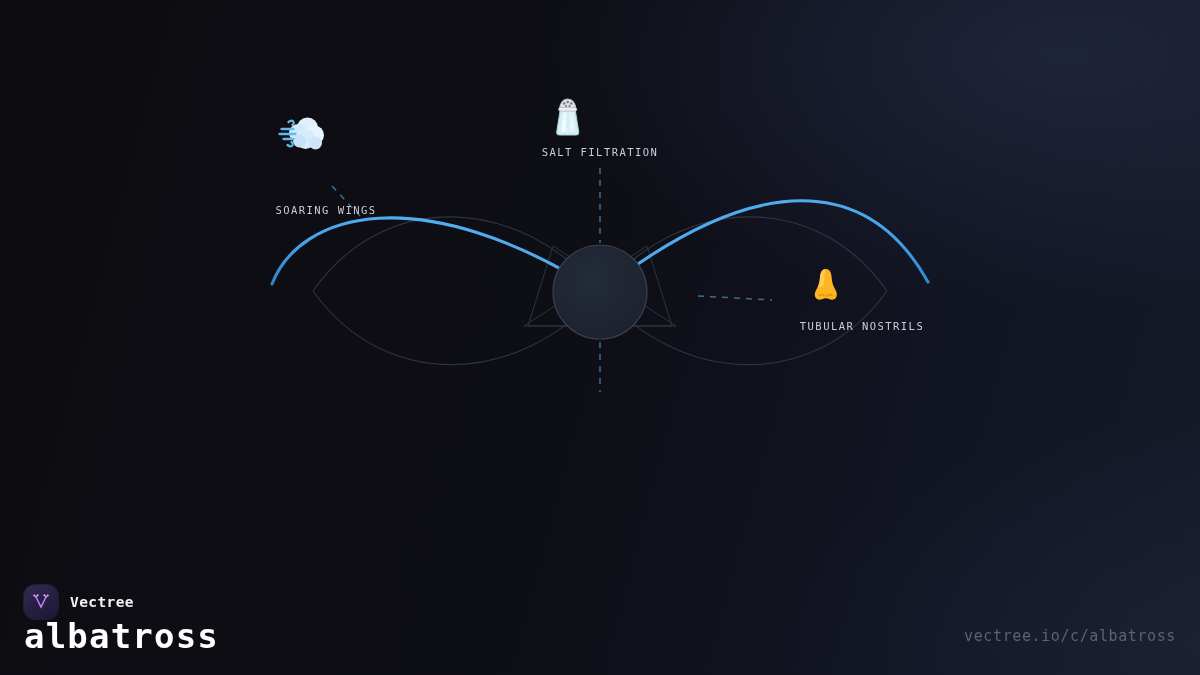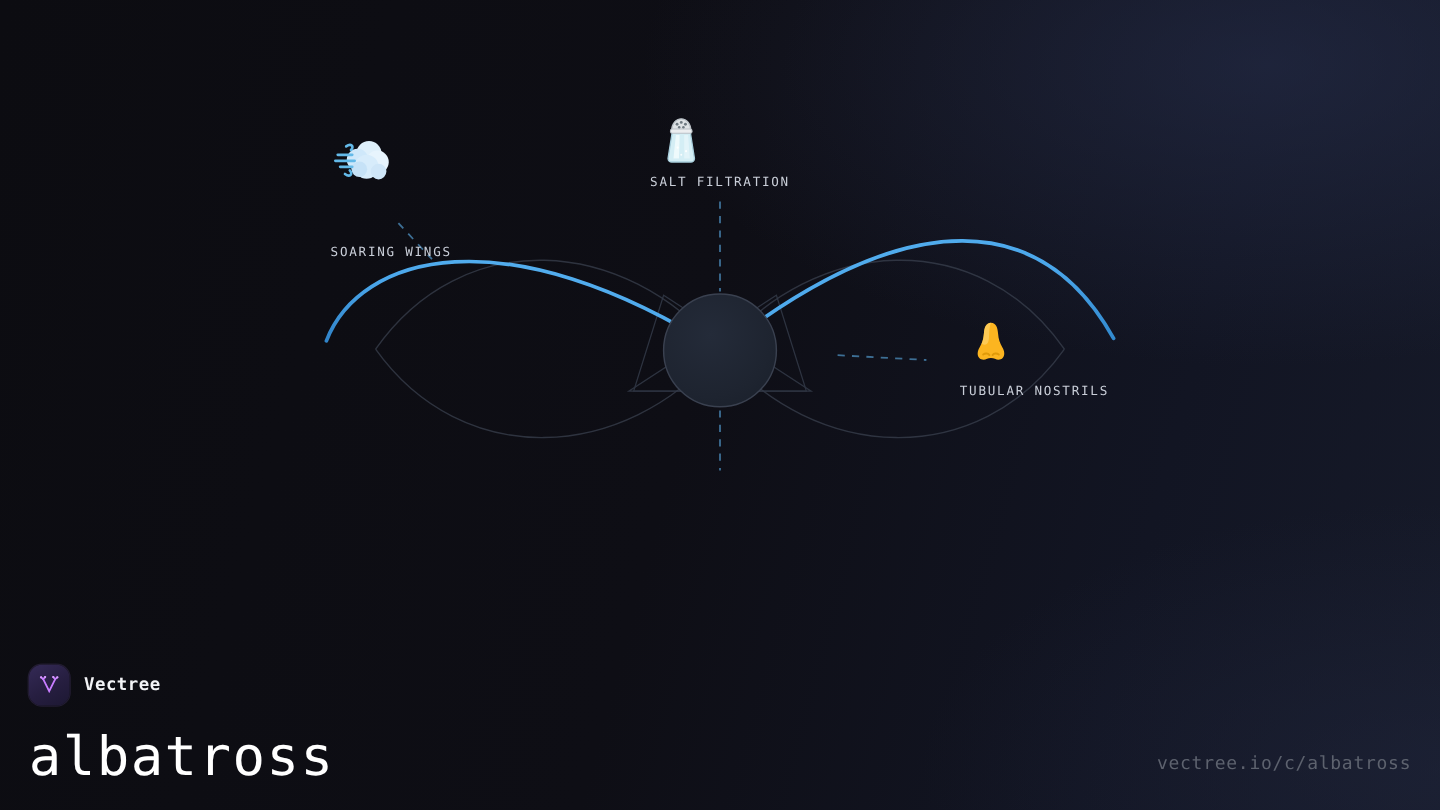--- a/index.html
+++ b/index.html
@@ -37,34 +37,34 @@
     margin-top:6px;
     font-size:10.5px;
     letter-spacing:1.45px;
     color:#c9ced8;
     white-space:nowrap;
     font-family:"DejaVu Sans Mono","Liberation Mono",monospace;
   }
   
   #footer-brand{
     position:absolute; left:24px; bottom:22px;
-    display:flex; flex-direction:column; gap:20px;
+    display:flex; flex-direction:column; gap:0;
   }
   .brand-row{ display:flex; align-items:center; gap:12px; }
   .brand-logo{
     width:34px; height:34px; border-radius:11px;
     background:linear-gradient(150deg,#342a56 0%,#261e40 55%,#1d1833 100%);
     display:flex; align-items:center; justify-content:center;
     box-shadow:0 0 0 1px rgba(150,110,220,0.16);
   }
   .brand-name{
     font-size:14.5px; font-weight:bold; color:#f2f3f6; letter-spacing:0.4px;
   }
   .title{
-    font-size:45px; font-weight:normal; color:#ffffff;
+    font-size:34px; font-weight:bold; color:#ffffff;
     letter-spacing:1.2px; line-height:1;
   }
   #footer-url{
     position:absolute; right:24px; bottom:30px;
     font-size:15px; color:#5d626e; letter-spacing:0.6px;margin-left:39px;
   }
 </style>
 </head>
 <body>
 

